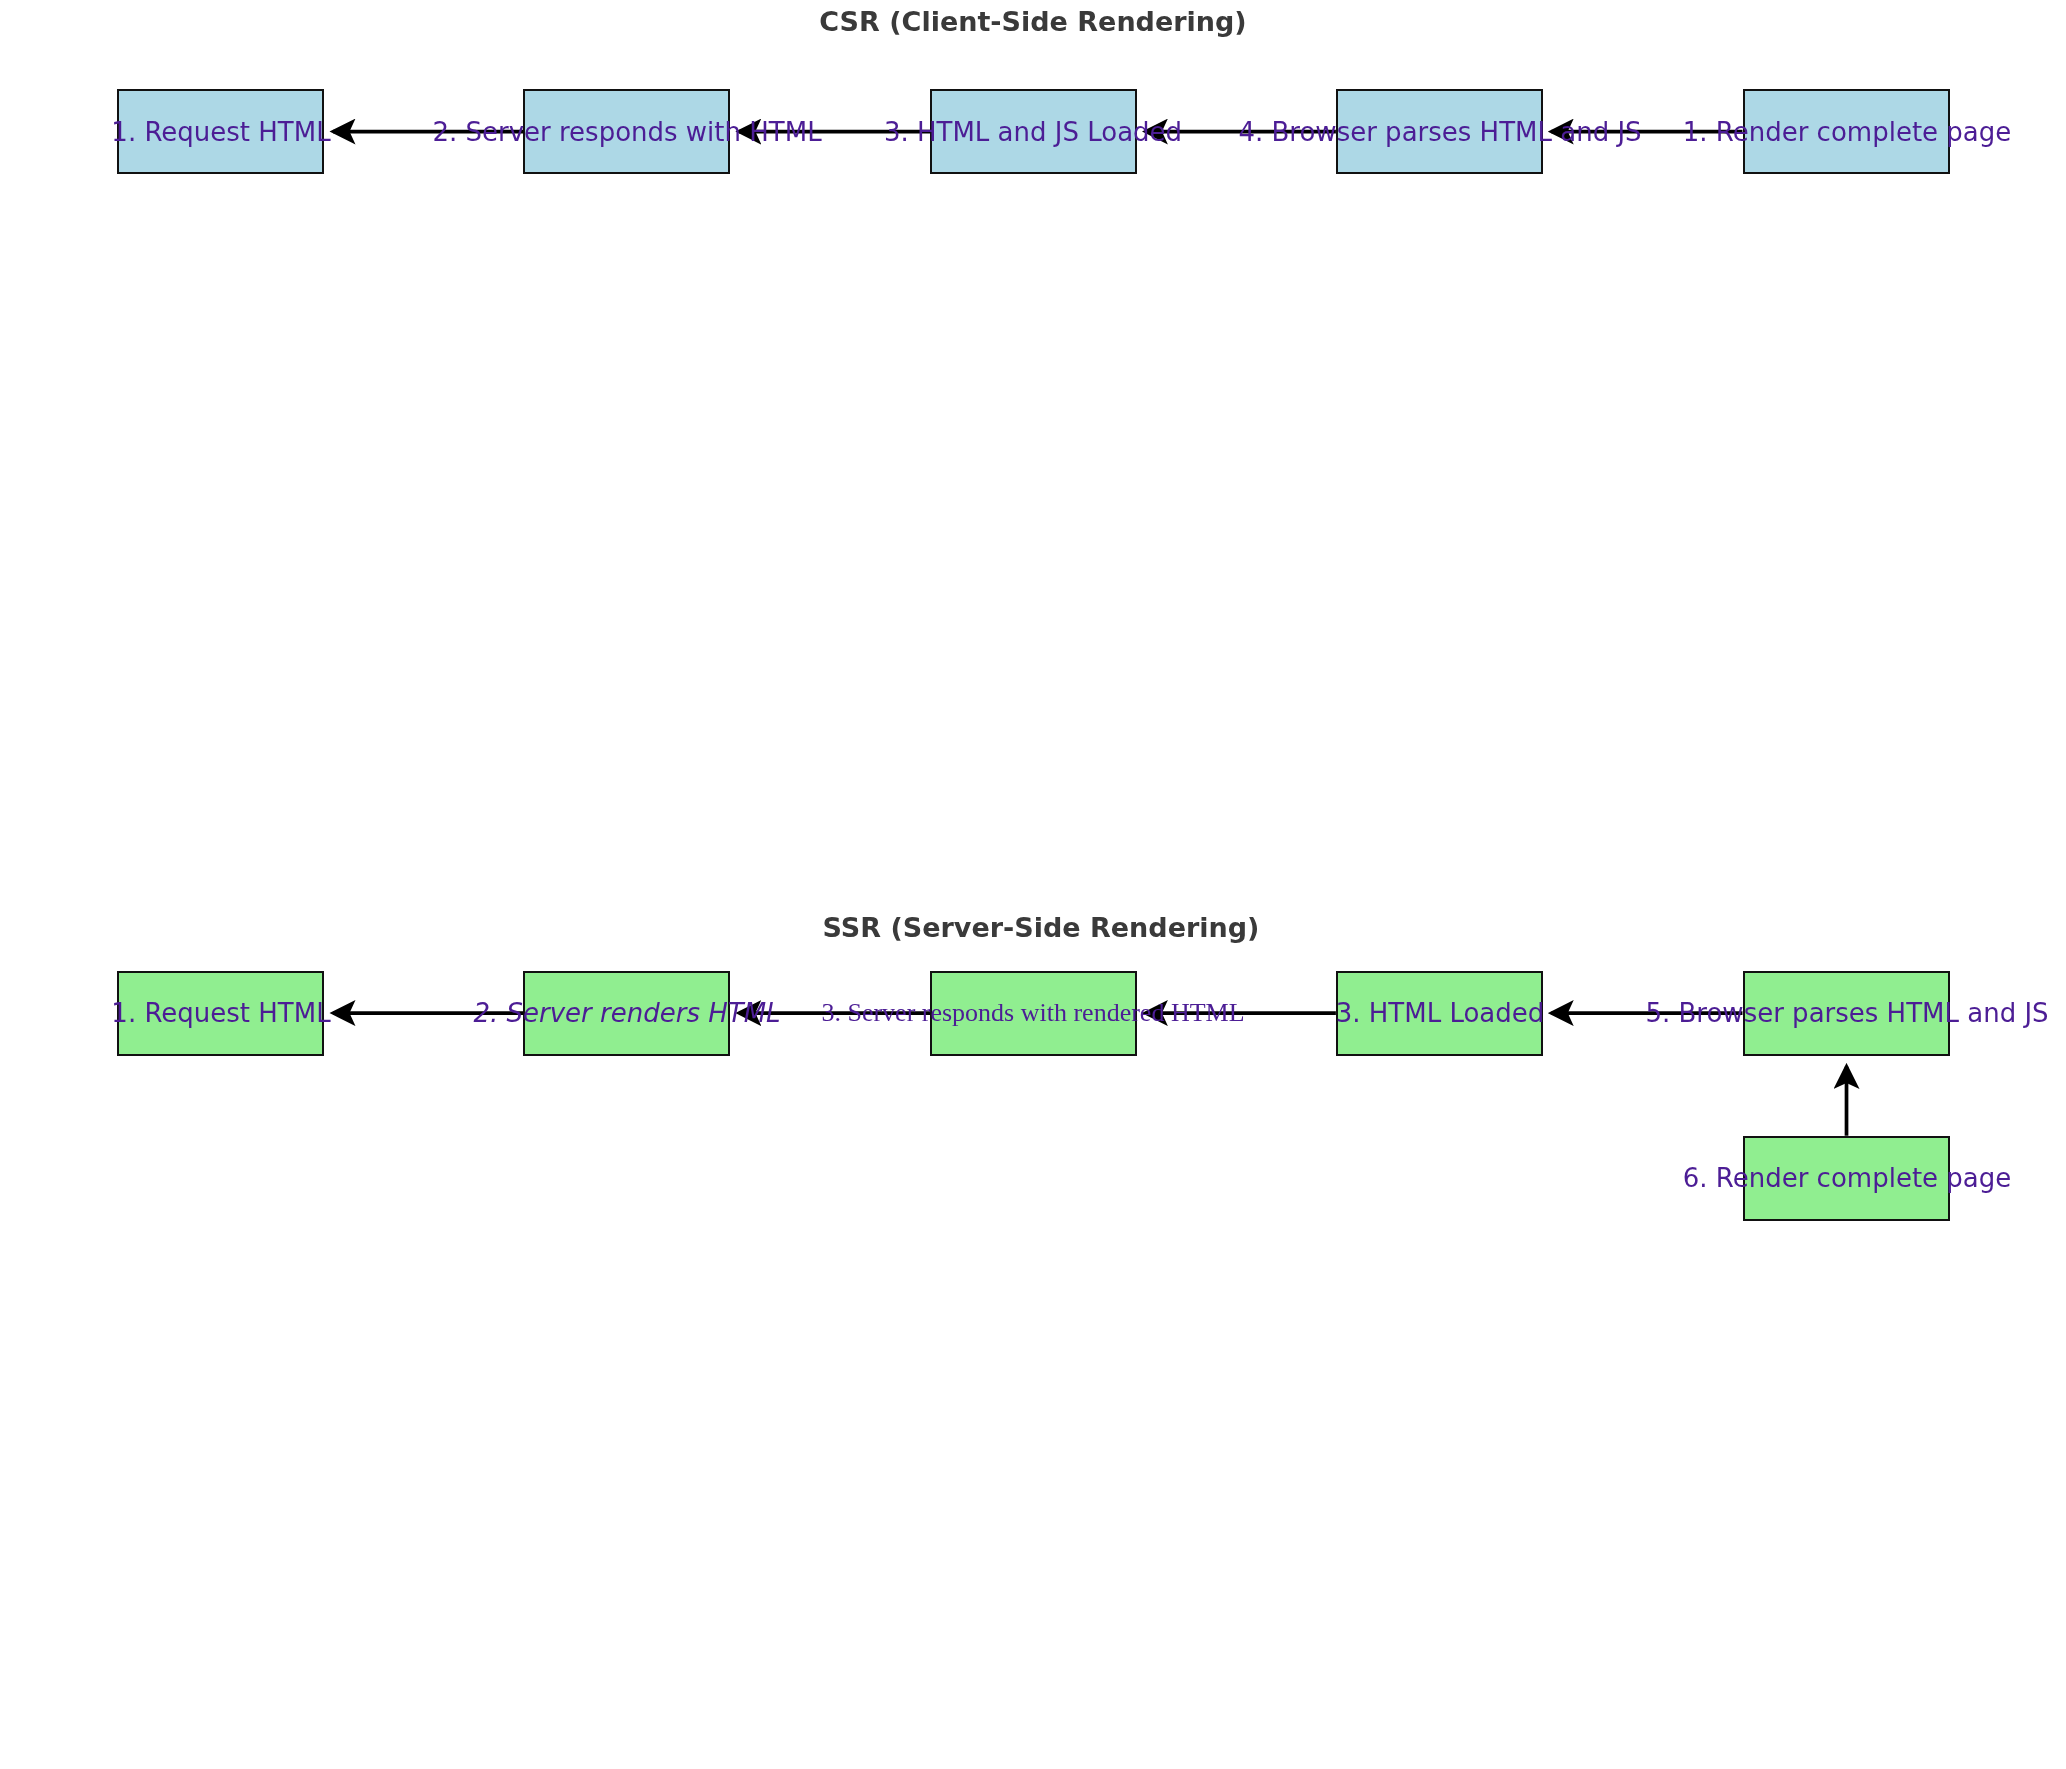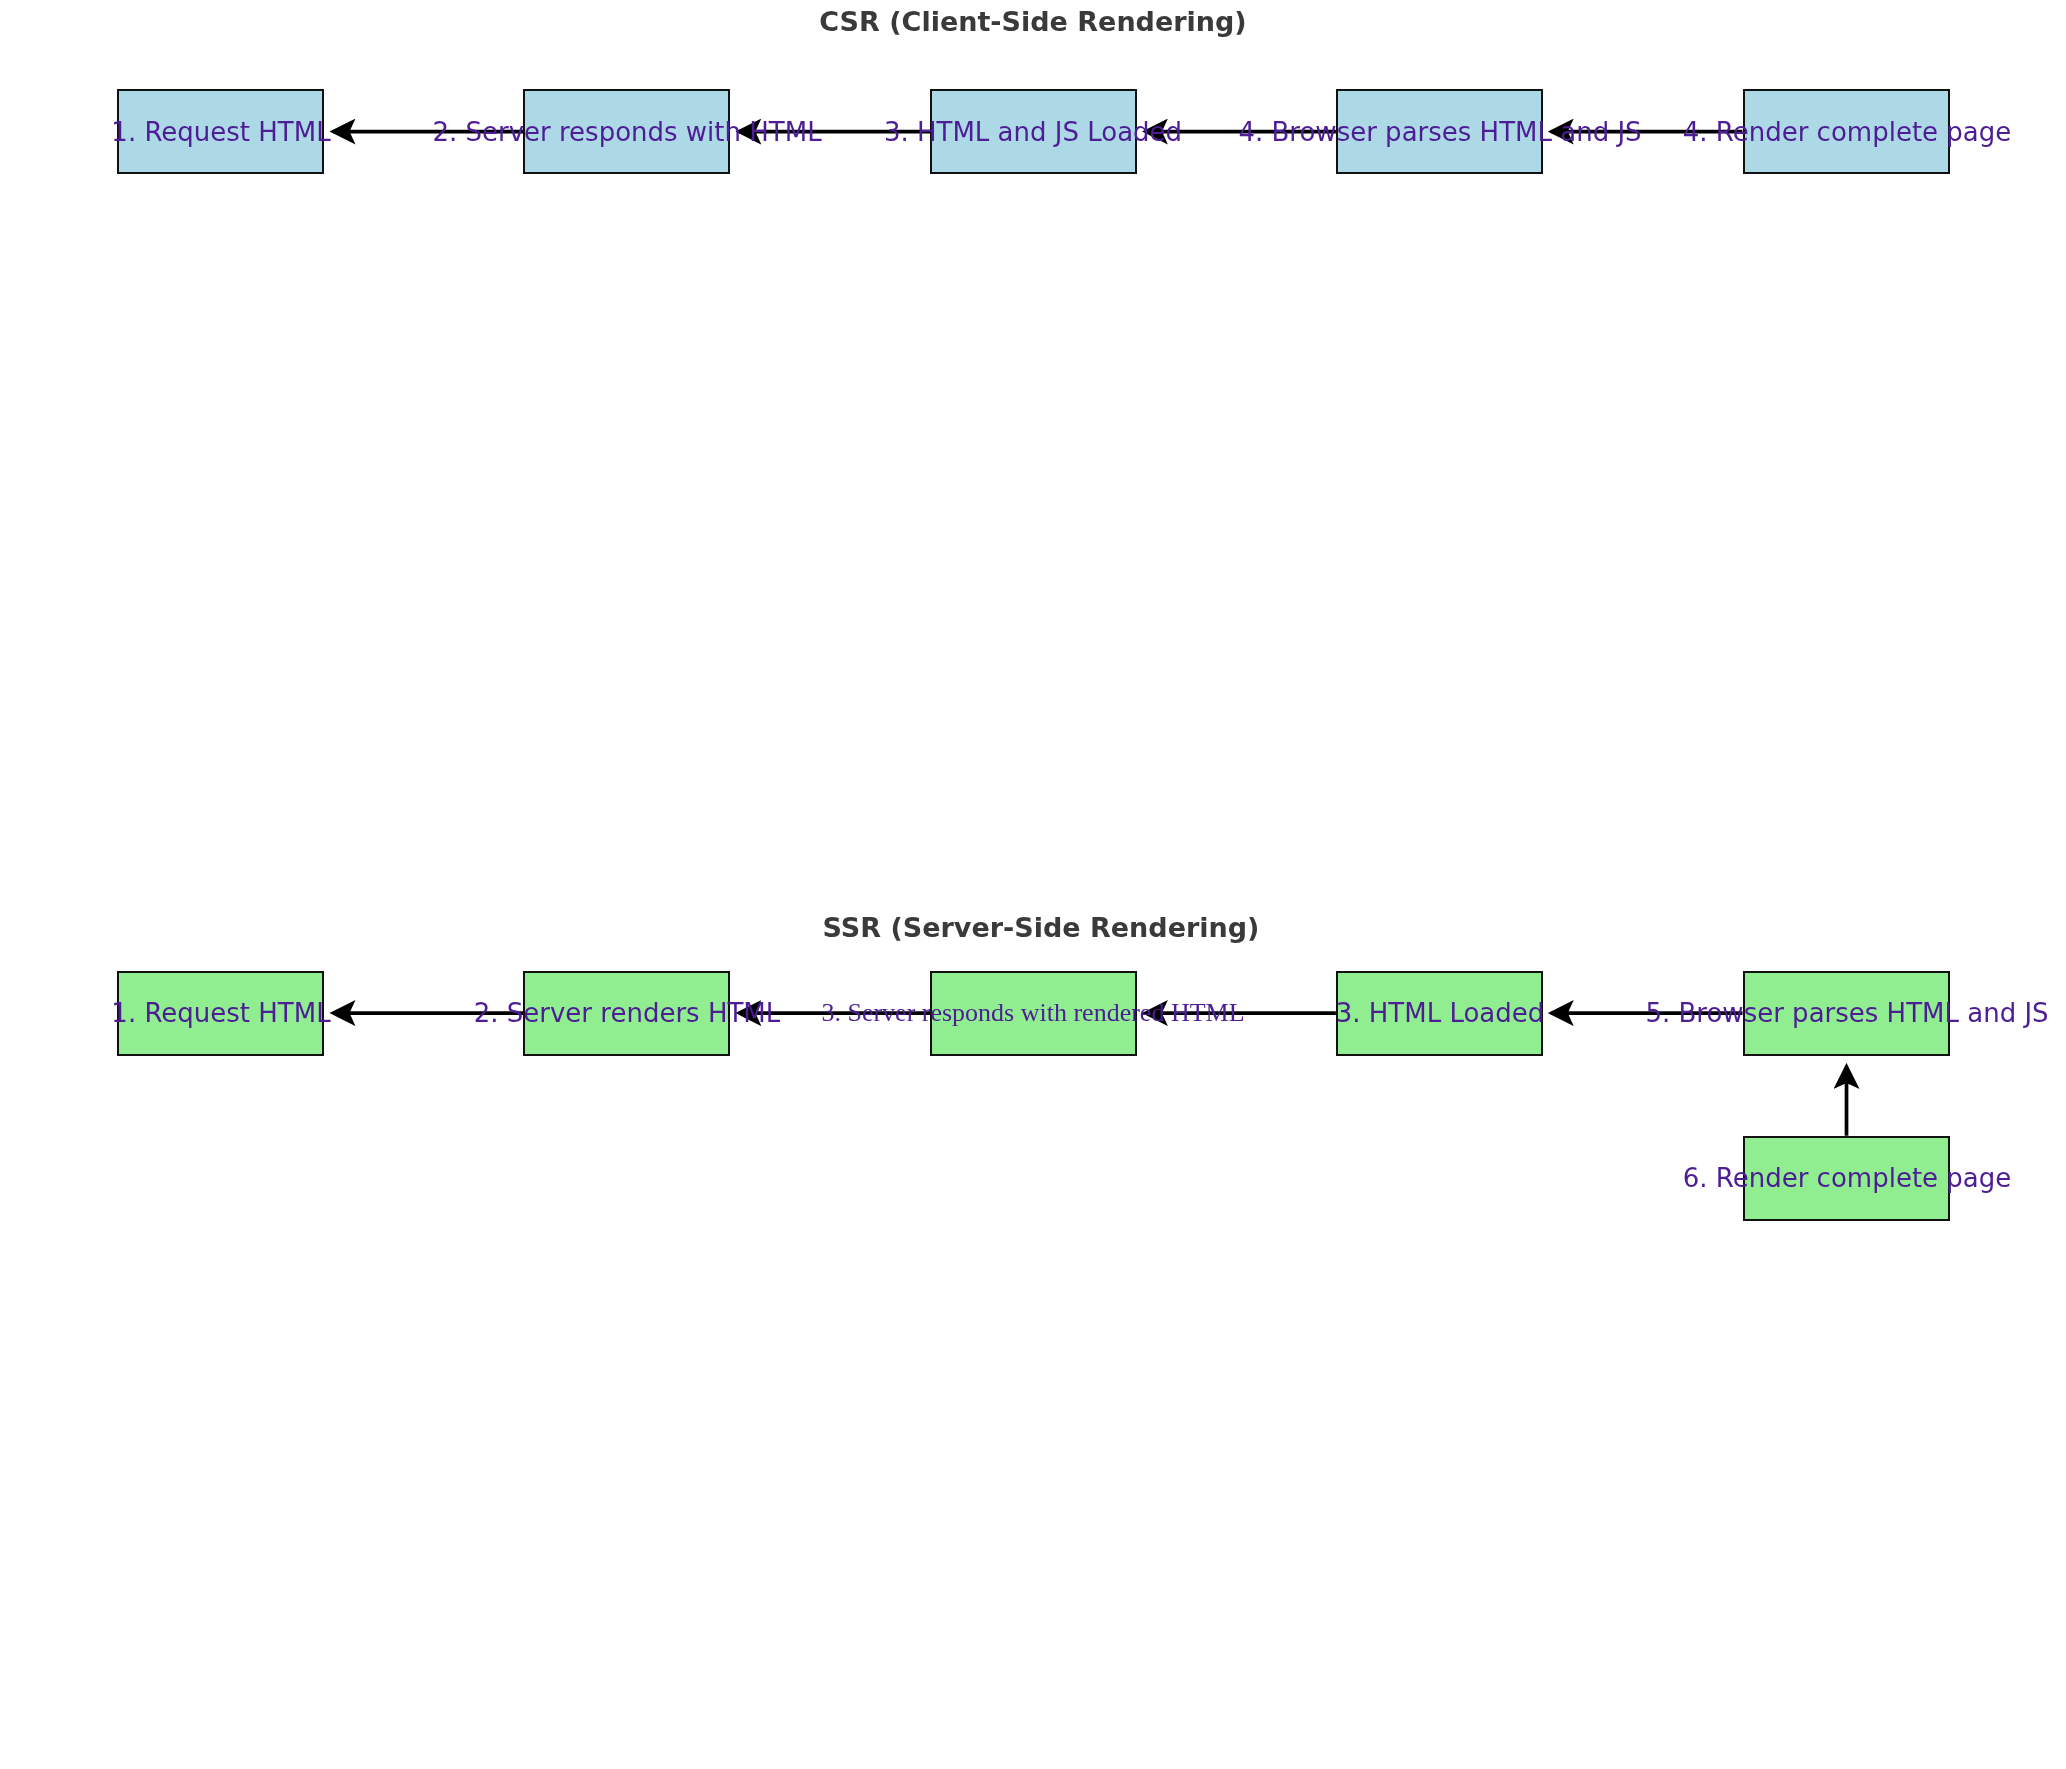--- a/index.html
+++ b/index.html
@@ -104,26 +104,26 @@
       <line x1="2344" y1="1363" x2="2087" y2="1363" stroke="#000000" stroke-width="5" marker-end="url(#arrowhead)"></line>
       <line x1="2484" y1="1528" x2="2484" y2="1435" stroke="#000000" stroke-width="5" marker-end="url(#arrowhead)"></line>
     </g>
   </svg>
 
   <div>
     <div class="node-label" style="left:221px; top:132px;">1. Request HTML</div>
     <div class="node-label" style="left:627px; top:132px;">2. Server responds with HTML</div>
     <div class="node-label" style="left:1033px; top:132px;">3. HTML and JS Loaded</div>
     <div class="node-label" style="left:1440px; top:132px;">4. Browser parses HTML and JS</div>
-    <div class="node-label" style="left:1847px; top:132px;">4. Render complete page</div>
+    <div class="node-label" style="left:1847px; top:132px;">1. Render complete page</div>
   </div>
 
   <div>
     <div class="node-label" style="left:221px; top:1013px;">1. Request HTML</div>
-    <div class="node-label" style="left:627px; top:1013px;">2. Server renders HTML</div>
+    <div class="node-label" style="left:627px; top:1013px;font-style:italic;">2. Server renders HTML</div>
     <div class="node-label" style="left:1033px; top:1013px;font-family:Liberation Serif, serif;">3. Server responds with rendered HTML</div>
     <div class="node-label" style="left:1440px; top:1013px;">3. HTML Loaded</div>
     <div class="node-label" style="left:1847px; top:1013px;text-align:center;">5. Browser parses HTML and JS</div>
     <div class="node-label" style="left:1847px; top:1178px;">6. Render complete page</div>
   </div>
 
 </div>
 
 
 </body></html>

